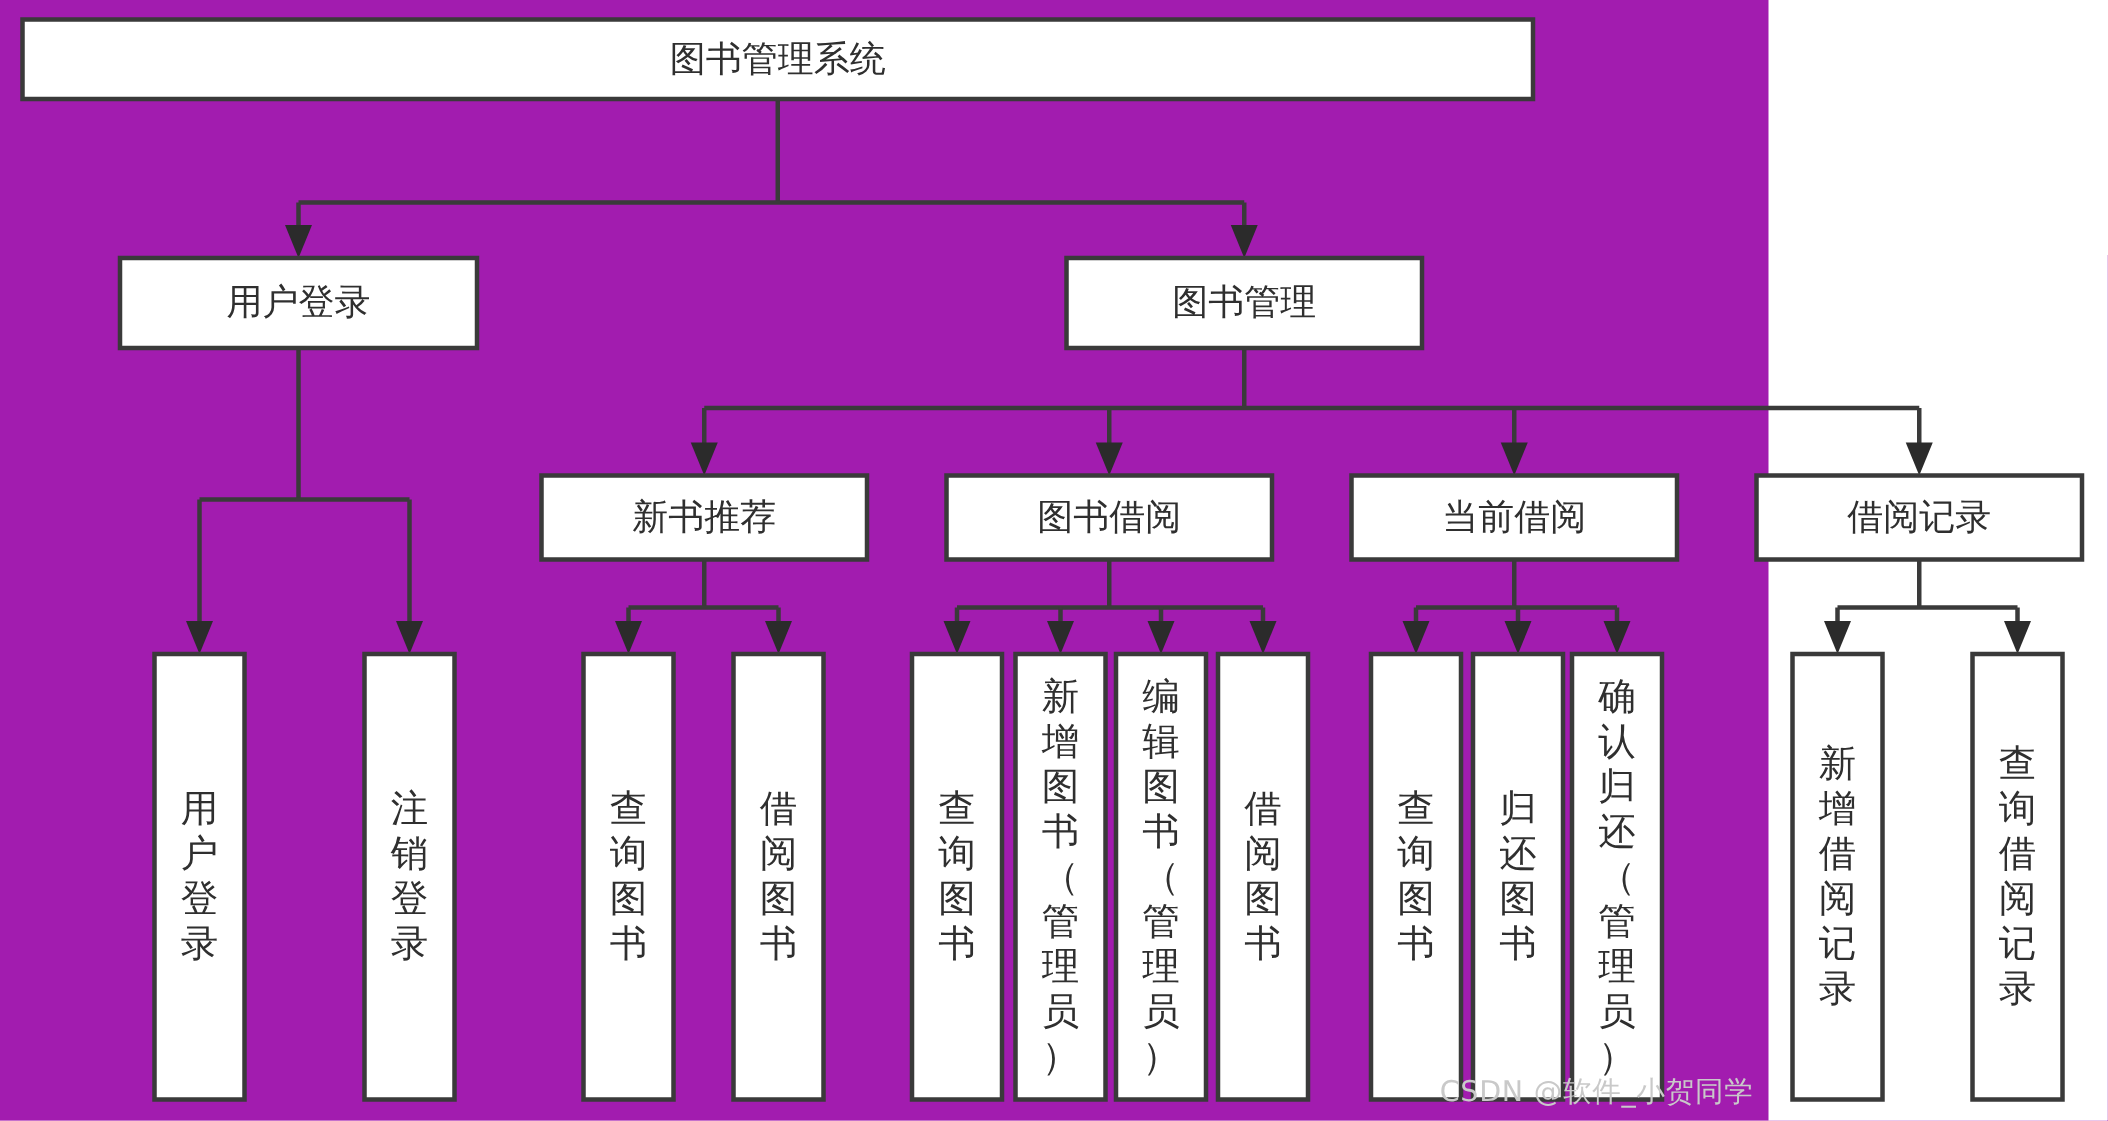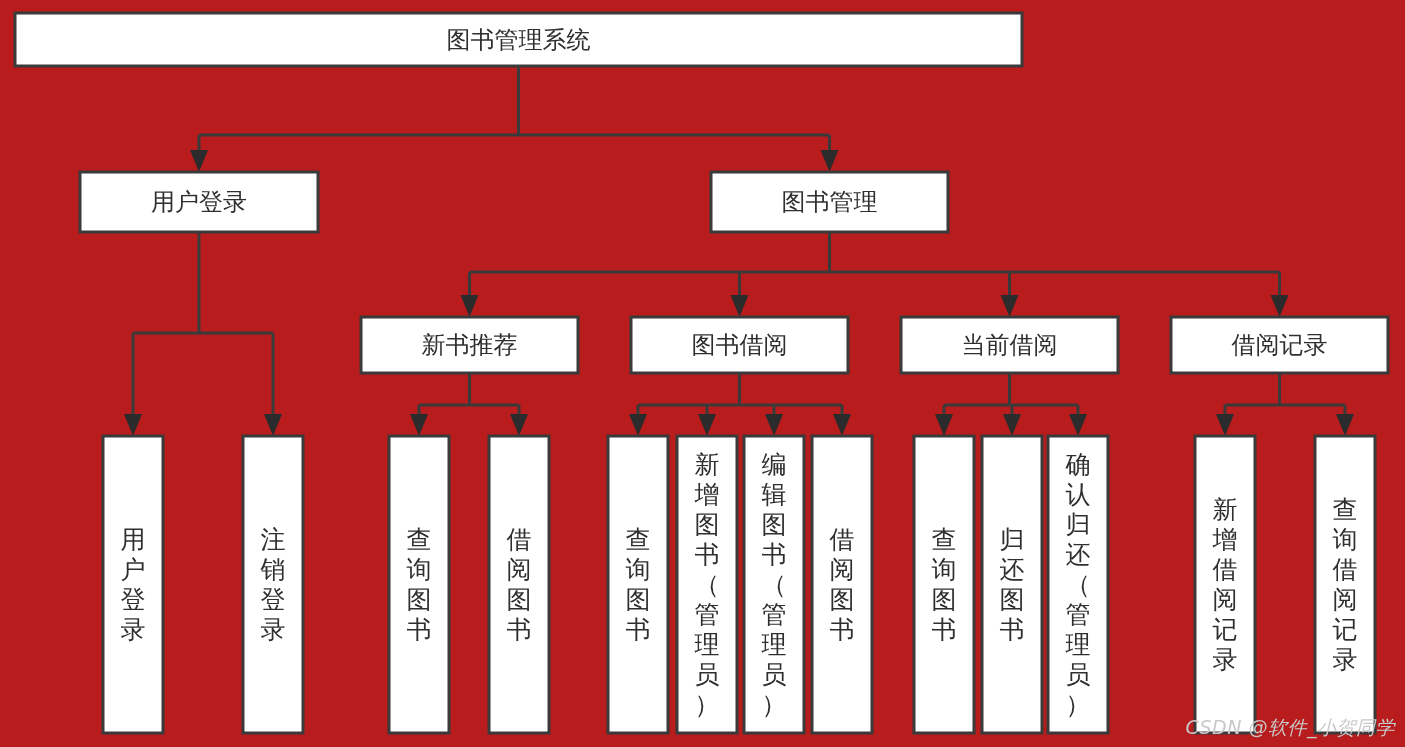--- a/index.html
+++ b/index.html
@@ -8,23 +8,23 @@
     background: #ffffff;
   }
   body {
     width: 1405px;
     height: 747px;
     font-family: "DejaVu Sans", "Liberation Sans", sans-serif;
     overflow: hidden;
   }
   #diagram-root {
     position: relative;
-    width: 1405px;
+    width: 1179px;
     height: 747px;
-    background: #b91c1c;
+    background: #a21caf;
   }
   svg.diagram-canvas {
     position: absolute;
     left: 0;
     top: 0;
     width: 1405px;
     height: 747px;
   }
   .node-box {
     fill: #ffffff;
@@ -57,21 +57,20 @@
   .watermark-text {
     position: absolute;
     right: 10px;
     bottom: 6px;
     font-family: "DejaVu Sans", "Liberation Sans", sans-serif;
     font-size: 19px;
     color: #c9c9c9;
     white-space: nowrap;
     letter-spacing: 0.5px;
     pointer-events: none;
-    font-style: italic;
   }
 </style>
 </head>
 <body>
 
 <div id="diagram-root">
 
   <svg class="diagram-canvas" viewBox="0 0 1405 747">
     <g id="connectors">
         <line x1="518.5" y1="66" x2="518.5" y2="135" class="conn-line"></line>

